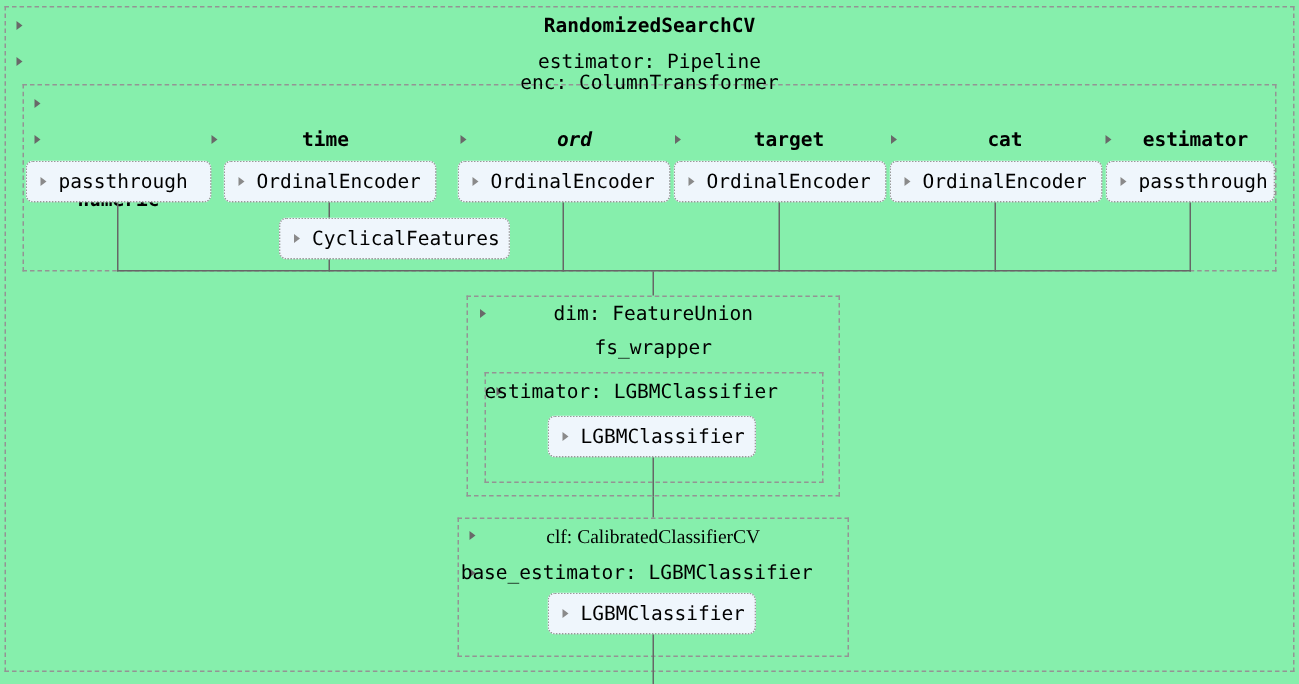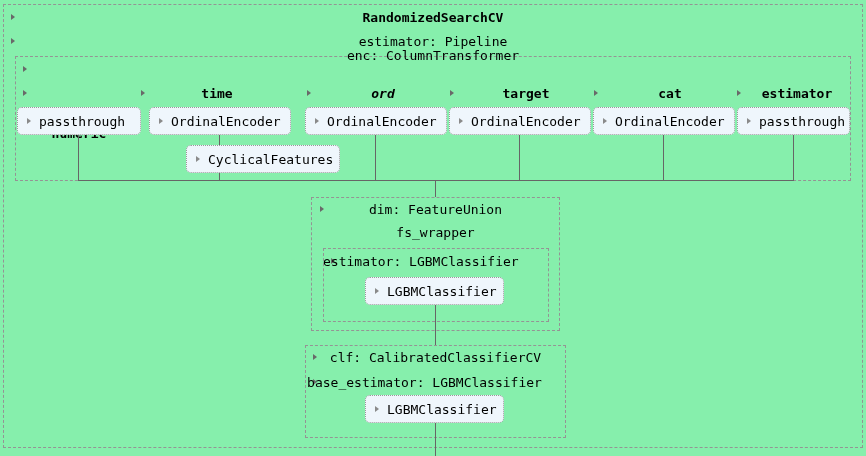--- a/index.html
+++ b/index.html
@@ -186,21 +186,21 @@
     <span class="ecaret"></span>
     <span class="etext">LGBMClassifier</span>
   </div>
 
   <div class="vline" style="left:435px; top:305px; height:26px;"></div>
   <div class="vline" style="left:435px; top:331px; height:14px;"></div>
 
   <div class="dbox" style="left:305px; top:345px; width:261px; height:93px;"></div>
 
   <div class="caret" style="left:313px; top:354px;"></div>
-  <div class="label center" style="left:305px; top:350px; width:261px;">clf: CalibratedClassifierCV</div>
+  <div class="label center" style="left:305px; top:350px; width:261px;font-family:Liberation Serif, serif;">clf: CalibratedClassifierCV</div>
 
   <div class="caret" style="left:313px; top:379px;"></div>
   <div class="label center" style="left:294px; top:375px; width:261px;">base_estimator: LGBMClassifier</div>
 
   <div class="ebox" style="left:365px; top:395px; width:139px; height:28px;">
     <span class="ecaret"></span>
     <span class="etext">LGBMClassifier</span>
   </div>
 
   <div class="vline" style="left:435px; top:423px; height:33px;"></div>

